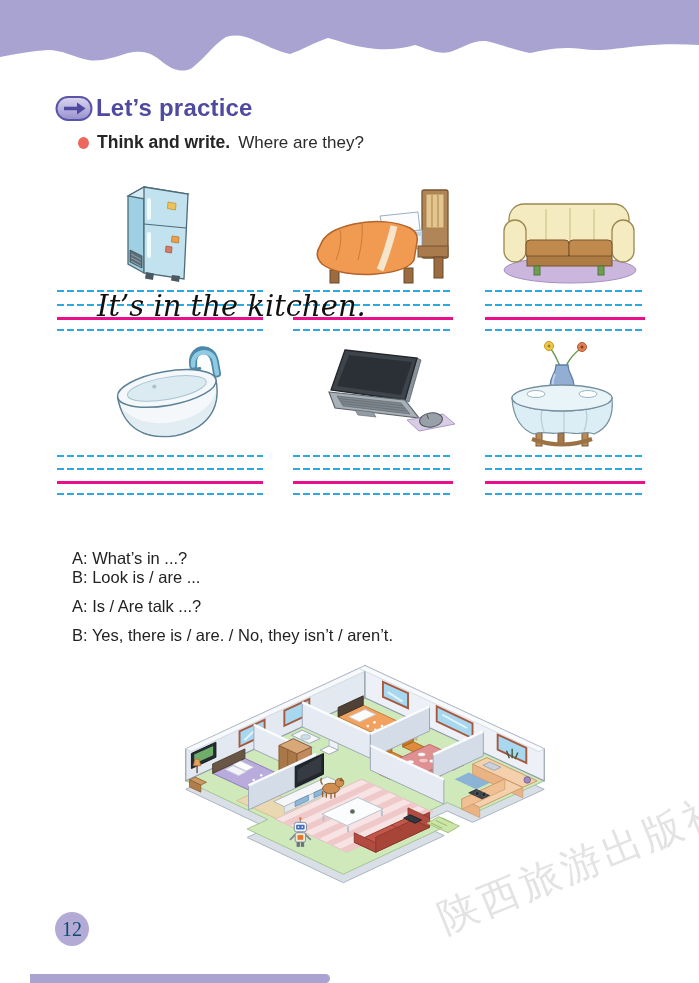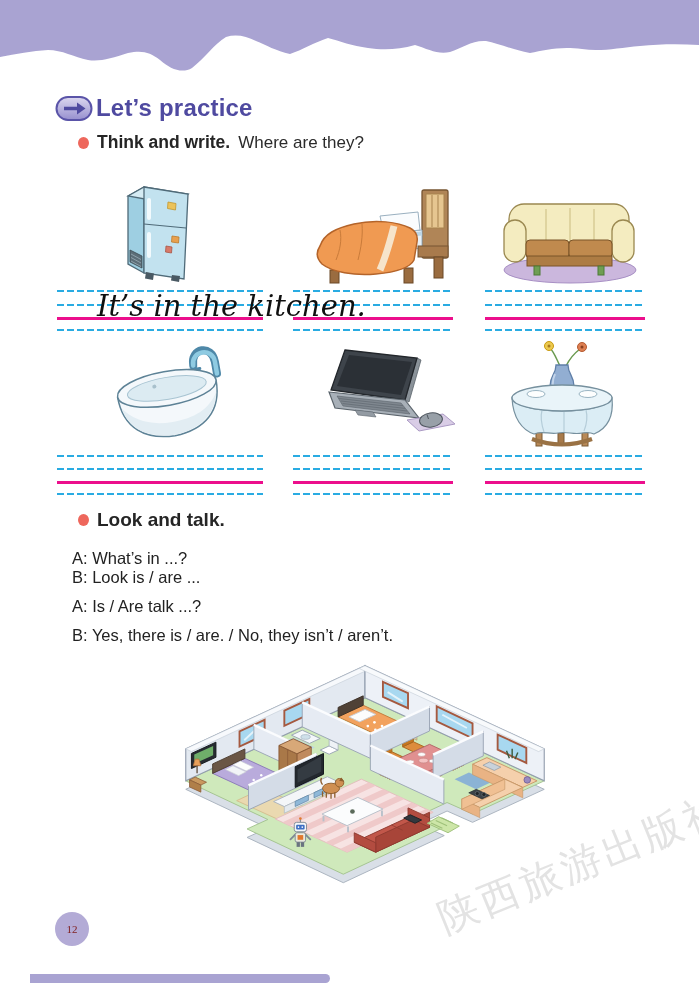--- a/index.html
+++ b/index.html
@@ -24,21 +24,21 @@
   .gl.pink{height:3px;background:#ec0f8c;}
   .answer{position:absolute;font-family:"DejaVu Serif",serif;font-style:italic;
           font-size:29px;color:#101010;white-space:nowrap;}
   .illus{position:absolute;}
   
   .dlg{position:absolute;left:72px;width:560px;font-size:16.5px;color:#222;}
   .dlg-line{position:absolute;left:0;white-space:nowrap;}
   
   .pagenum{position:absolute;left:55px;top:912px;width:34px;height:34px;border-radius:50%;
            background:#b3abd6;display:flex;align-items:center;justify-content:center;
-           font-family:"Liberation Serif",serif;font-size:11px;color:#7f1d1d;}
+           font-family:"Liberation Serif",serif;font-size:20px;color:#0c4a6e;}
   .watermark{position:absolute;left:440px;top:893px;font-family:"DejaVu Sans",sans-serif;
              font-size:40px;color:#e3e3e3;letter-spacing:4px;white-space:nowrap;
              transform:rotate(-22deg);transform-origin:0 50%;}
 </style>
 </head>
 <body>
 
 <div class="sheet">
 
   <svg class="wave" width="699" height="80" viewBox="0 0 699 80">
@@ -208,24 +208,20 @@
     <div class="gl pink" style="top:28px"></div>
     <div class="gl cyan" style="top:40px"></div>
   </div>
   <div class="lines" style="left:485px;top:453px;width:160px;">
     <div class="gl cyan" style="top:2px"></div>
     <div class="gl cyan" style="top:15px"></div>
     <div class="gl pink" style="top:28px"></div>
     <div class="gl cyan" style="top:40px"></div>
   </div>
 
-  <div class="act" style="left:78px;top:509px;">
-    <span class="bullet"></span>
-    <span class="act2-label">Look and talk.</span>
-  </div>
 
   <div class="dlg" style="top:0;">
     <div class="dlg-line" style="top:549px">A: What’s in ...?</div>
     <div class="dlg-line" style="top:568px">B: Look is / are ...</div>
     <div class="dlg-line" style="top:597px">A: Is / Are talk ...?</div>
     <div class="dlg-line" style="top:626px">B: Yes, there is / are. / No, they isn’t / aren’t.</div>
   </div>
 
   <svg class="illus" style="left:165px;top:660px;" width="400" height="236" viewBox="28 0 424 250">
 

